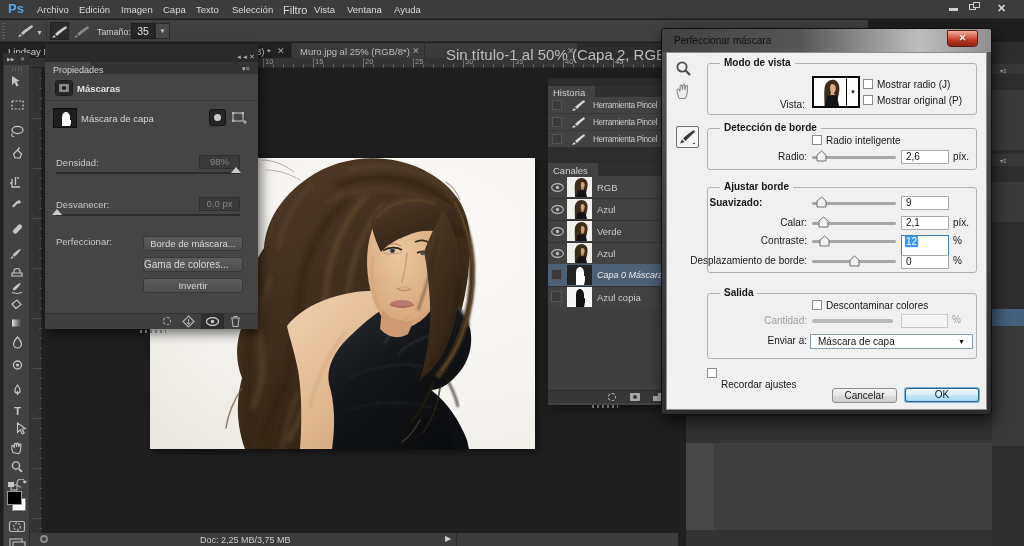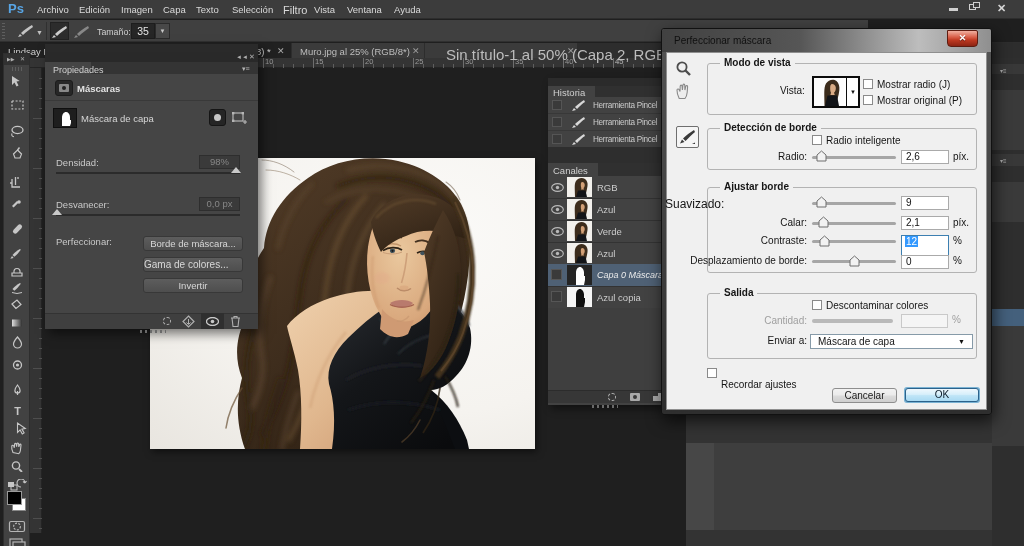--- a/index.html
+++ b/index.html
@@ -234,20 +234,26 @@
 <div class="a" style="left:39px;top:448px;width:3px;height:1px;background:#4e4e4e;"></div>
 <div class="a" style="left:39px;top:458px;width:3px;height:1px;background:#4e4e4e;"></div>
 <div class="a" style="left:33px;top:468px;width:9px;height:1px;background:#4e4e4e;"></div>
 <div class="a" style="left:39px;top:478px;width:3px;height:1px;background:#4e4e4e;"></div>
 <div class="a" style="left:39px;top:488px;width:3px;height:1px;background:#4e4e4e;"></div>
 <div class="a" style="left:39px;top:498px;width:3px;height:1px;background:#4e4e4e;"></div>
 <div class="a" style="left:39px;top:508px;width:3px;height:1px;background:#4e4e4e;"></div>
 <div class="a" style="left:33px;top:518px;width:9px;height:1px;background:#4e4e4e;"></div>
 <div class="a" style="left:39px;top:528px;width:3px;height:1px;background:#4e4e4e;"></div>
 
+<div class="a" style="left:30px;top:533px;width:648px;height:13px;background:#3c3c3c;">
+  <div class="a" style="left:10px;top:2px;width:8px;height:8px;border-radius:50%;border:2px solid #8a8a8a;"></div>
+  <div class="tx" style="left:170px;top:3px;font-size:9px;color:#cccccc;">Doc: 2,25 MB/3,75 MB</div>
+  <div class="tx" style="left:415px;top:2px;font-size:8px;color:#cccccc;">▶</div>
+  <div class="a" style="left:426px;top:0;width:1px;height:13px;background:#2e2e2e;"></div>
+</div>
 
 <div class="a" style="left:686px;top:42px;width:338px;height:504px;background:#333333;">
   <div class="a" style="left:0px;top:401px;width:28px;height:87px;background:#474747;"></div>
   <div class="a" style="left:28px;top:401px;width:310px;height:87px;background:#3e3e3e;"></div>
   <div class="a" style="left:306px;top:0px;width:32px;height:504px;background:#2e2e2e;"></div>
   <div class="a" style="left:306px;top:5px;width:32px;height:10px;background:#3f3f3f;"></div>
   <div class="a" style="left:306px;top:22px;width:32px;height:10px;background:#383838;"></div>
   <div class="a" style="left:306px;top:48px;width:32px;height:60px;background:#3a3a3a;"></div>
   <div class="a" style="left:306px;top:112px;width:32px;height:12px;background:#383838;"></div>
   <div class="a" style="left:306px;top:140px;width:32px;height:40px;background:#3a3a3a;"></div>
@@ -567,21 +573,21 @@
 <div class="a" style="left:15px;top:98px;width:23px;height:22px;background:#f5f5f5;border:1px solid #6f6f6f;border-radius:2px;">
 <svg width="21" height="20">
           <path d="M17,3 C13,5.5 9,8.5 6,11.5 L8.5,14 C11.5,11 15,7.5 18,5 Z" fill="#3a3a3a"></path>
           <path d="M5,12.5 L3,16.5 L7.5,15 Z" fill="#3a3a3a"></path>
           <path d="M15,17 l3,0 l0,-1.5 Z" fill="#3a3a3a"></path>
         </svg>
 </div>
 
 <div class="a" style="left:46px;top:35px;width:270px;height:52px;border:1px solid #b3b3b3;border-radius:3px;"></div>
 <div class="tx" style="left:59px;top:30px;font-size:10px;font-weight:bold;color:#151515;background:#f0f0f0;padding:0 4px;">Modo de vista</div>
-<div class="tx" style="left:119px;top:58px;font-size:10px;color:#151515;">Vista:</div>
+<div class="tx" style="left:119px;top:72px;font-size:10px;color:#151515;">Vista:</div>
 <div class="a" style="left:151px;top:48px;width:48px;height:32px;background:#fff;border:2px solid #0c0c0c;">
   <svg width="30" height="28">
           <rect width="30" height="28" fill="#fdfdfd"></rect>
           <path d="M10.5,28 C10.5,17 9.5,10 12,5.5 C14.5,1.5 19.5,0.5 22.5,3 C24.8,5 25.8,8.5 25.3,12.5 C24.8,17.5 23,22 21.8,28 Z" fill="#3c2c1c"></path>
           <path d="M17.5,6 C19.8,5.7 21.5,7.2 21.8,9.5 C22,11.5 21.3,13.5 20,14.8 L20.8,17 L16.4,17 L17,14.8 C16,13 16,9 16.4,7.4 Z" fill="#d9ab85"></path>
           <path d="M13.5,17.5 L23,17.5 L25,28 L11,28 Z" fill="#121418"></path>
         </svg>
   <div class="a" style="left:32px;top:0;width:1px;height:28px;background:#0c0c0c;"></div>
   <div class="tx" style="left:36px;top:11px;font-size:6px;color:#111;">▼</div>
 </div>
@@ -597,21 +603,21 @@
 <div class="tx" style="left:60px;top:124px;width:86px;text-align:right;font-size:10px;color:#151515;">Radio:</div>
 <div class="a" style="left:151px;top:128px;width:84px;height:3px;background:#a6a6a6;border-radius:2px;"></div>
 <svg class="a" style="left:155px;top:122px;" width="11" height="12">
         <path d="M5.5,1 L10,5 L10,11 L1,11 L1,5 Z" fill="#f2f2f2" stroke="#6e6e6e" stroke-width="1"></path>
       </svg>
 <div class="a" style="left:240px;top:122px;width:48px;height:14px;background:#fff;border:1px solid #aaa;font-size:10px;color:#111;line-height:12px;padding-left:4px;">2,6</div>
 <div class="tx" style="left:292px;top:124px;font-size:10px;color:#151515;">píx.</div>
 
 <div class="a" style="left:46px;top:159px;width:270px;height:86px;border:1px solid #b3b3b3;border-radius:3px;"></div>
 <div class="tx" style="left:59px;top:154px;font-size:10px;font-weight:bold;color:#151515;background:#f0f0f0;padding:0 4px;">Ajustar borde</div>
-<div class="tx" style="left:4px;top:170px;width:142px;text-align:left;font-size:12px;color:#151515;">Suavizado:</div>
+<div class="tx" style="left:4px;top:170px;width:142px;text-align:center;font-size:10px;color:#151515;font-weight:bold;">Suavizado:</div>
 <div class="a" style="left:151px;top:174px;width:84px;height:3px;background:#a6a6a6;border-radius:2px;"></div>
 <svg class="a" style="left:155px;top:168px;" width="11" height="12">
         <path d="M5.5,1 L10,5 L10,11 L1,11 L1,5 Z" fill="#f2f2f2" stroke="#6e6e6e" stroke-width="1"></path>
       </svg>
 <div class="a" style="left:240px;top:168px;width:48px;height:14px;background:#fff;border:1px solid #aaa;font-size:10px;color:#111;line-height:12px;padding-left:4px;">9</div>
 <div class="tx" style="left:4px;top:190px;width:142px;text-align:right;font-size:10px;color:#151515;">Calar:</div>
 <div class="a" style="left:151px;top:194px;width:84px;height:3px;background:#a6a6a6;border-radius:2px;"></div>
 <svg class="a" style="left:157px;top:188px;" width="11" height="12">
         <path d="M5.5,1 L10,5 L10,11 L1,11 L1,5 Z" fill="#f2f2f2" stroke="#6e6e6e" stroke-width="1"></path>
       </svg>

